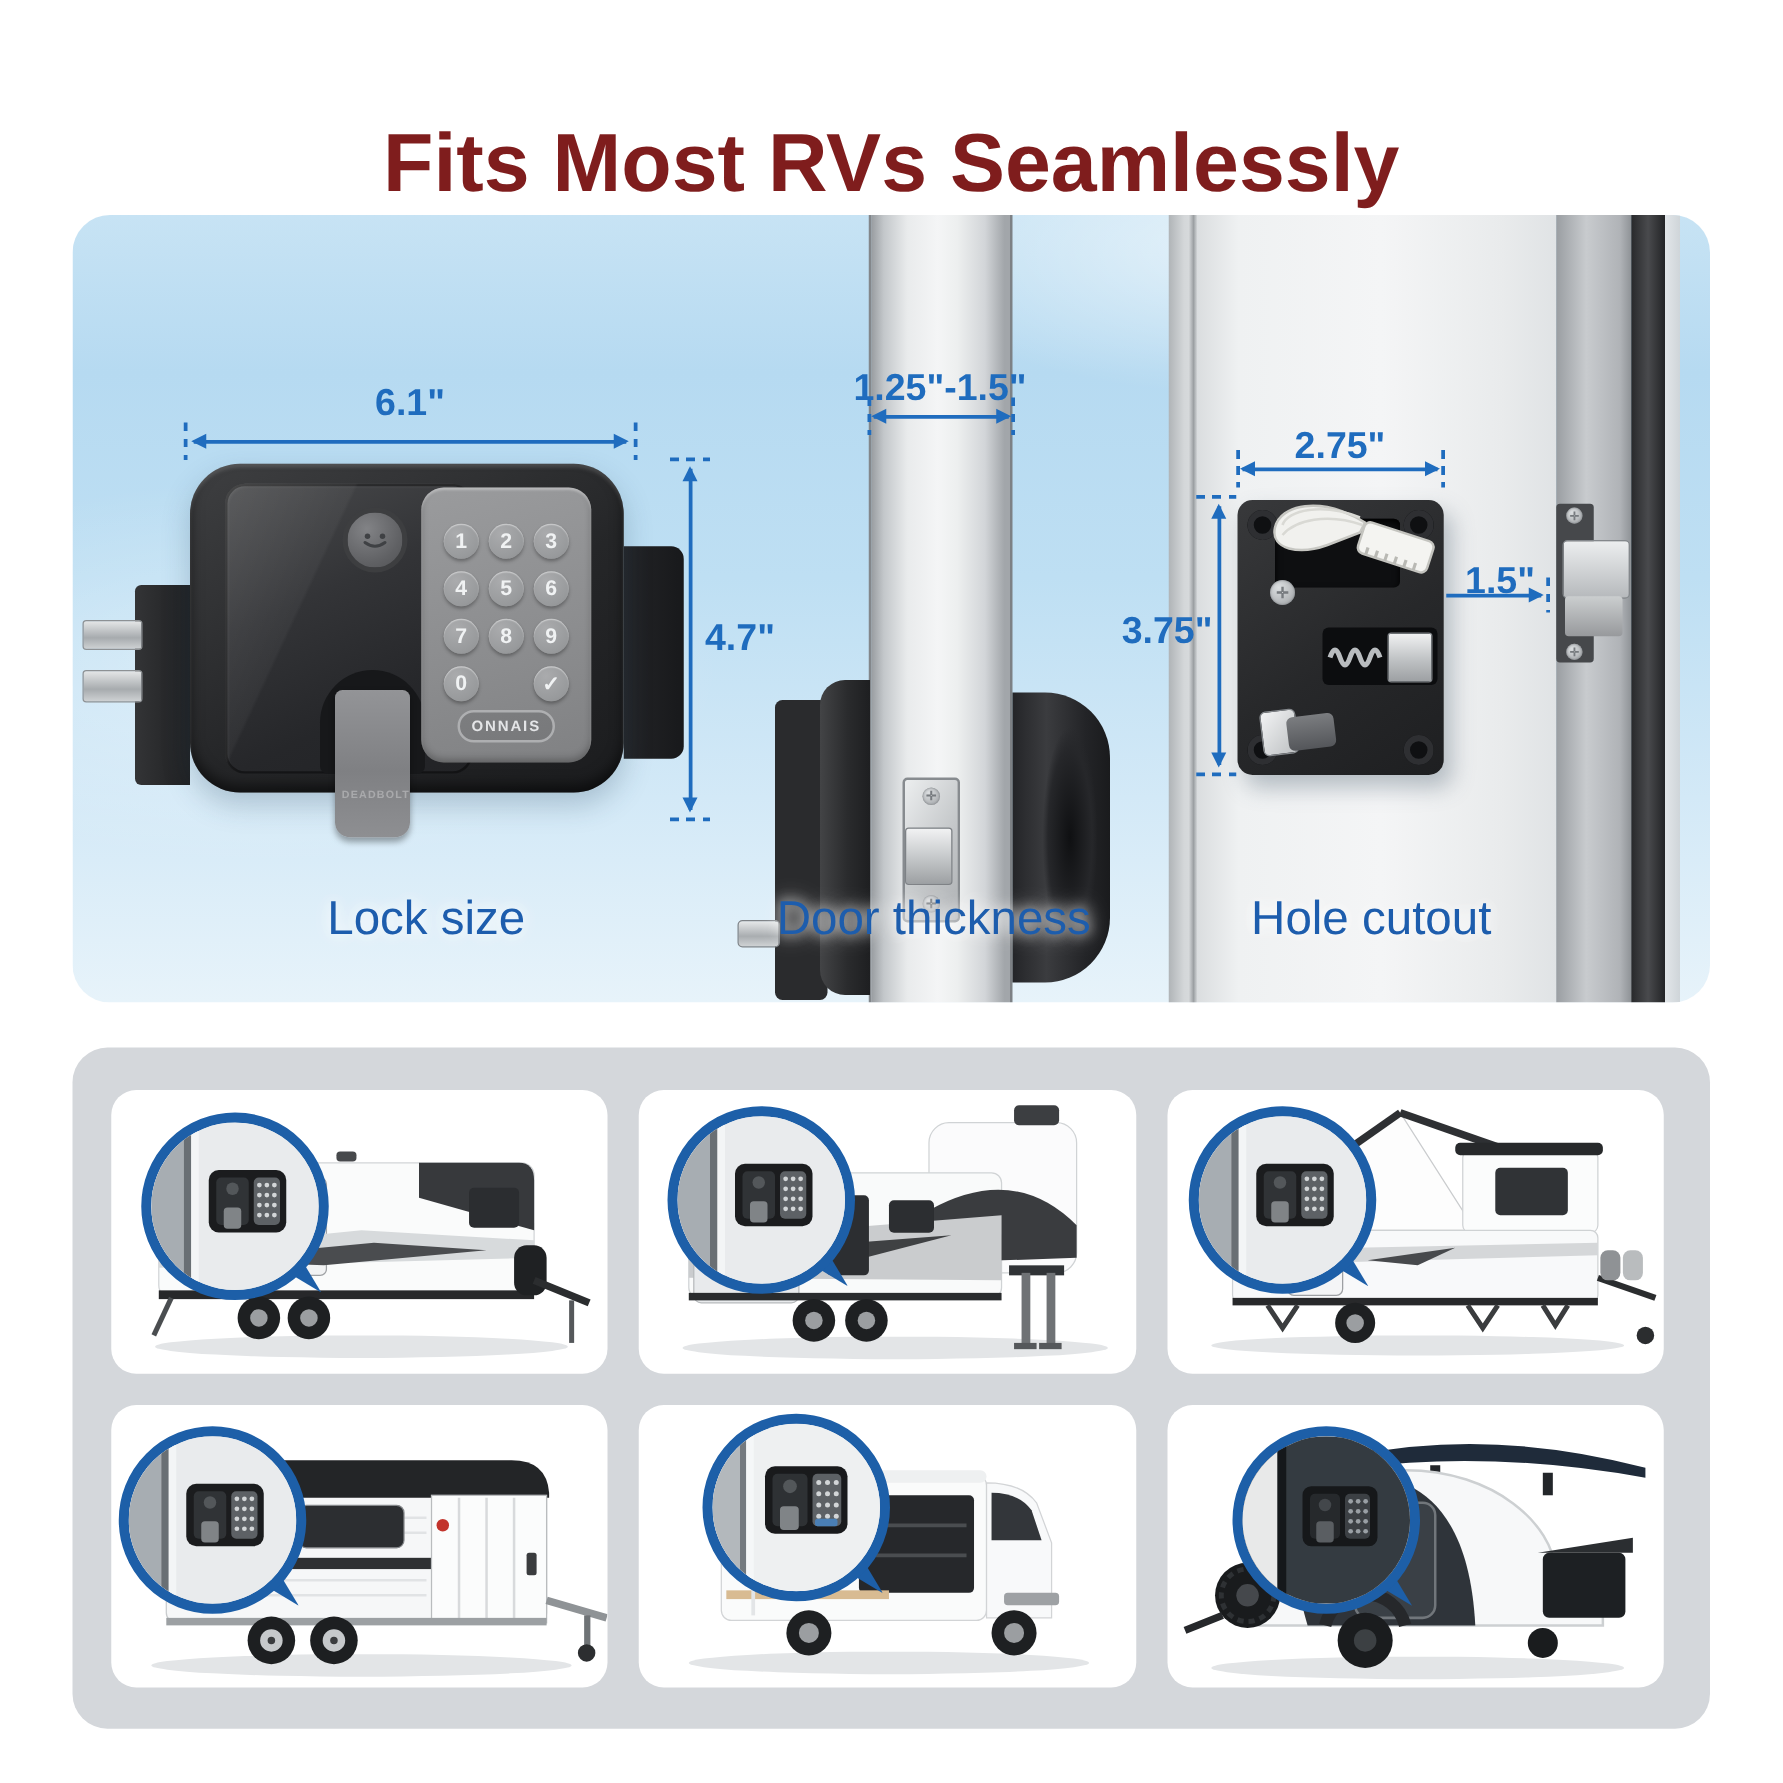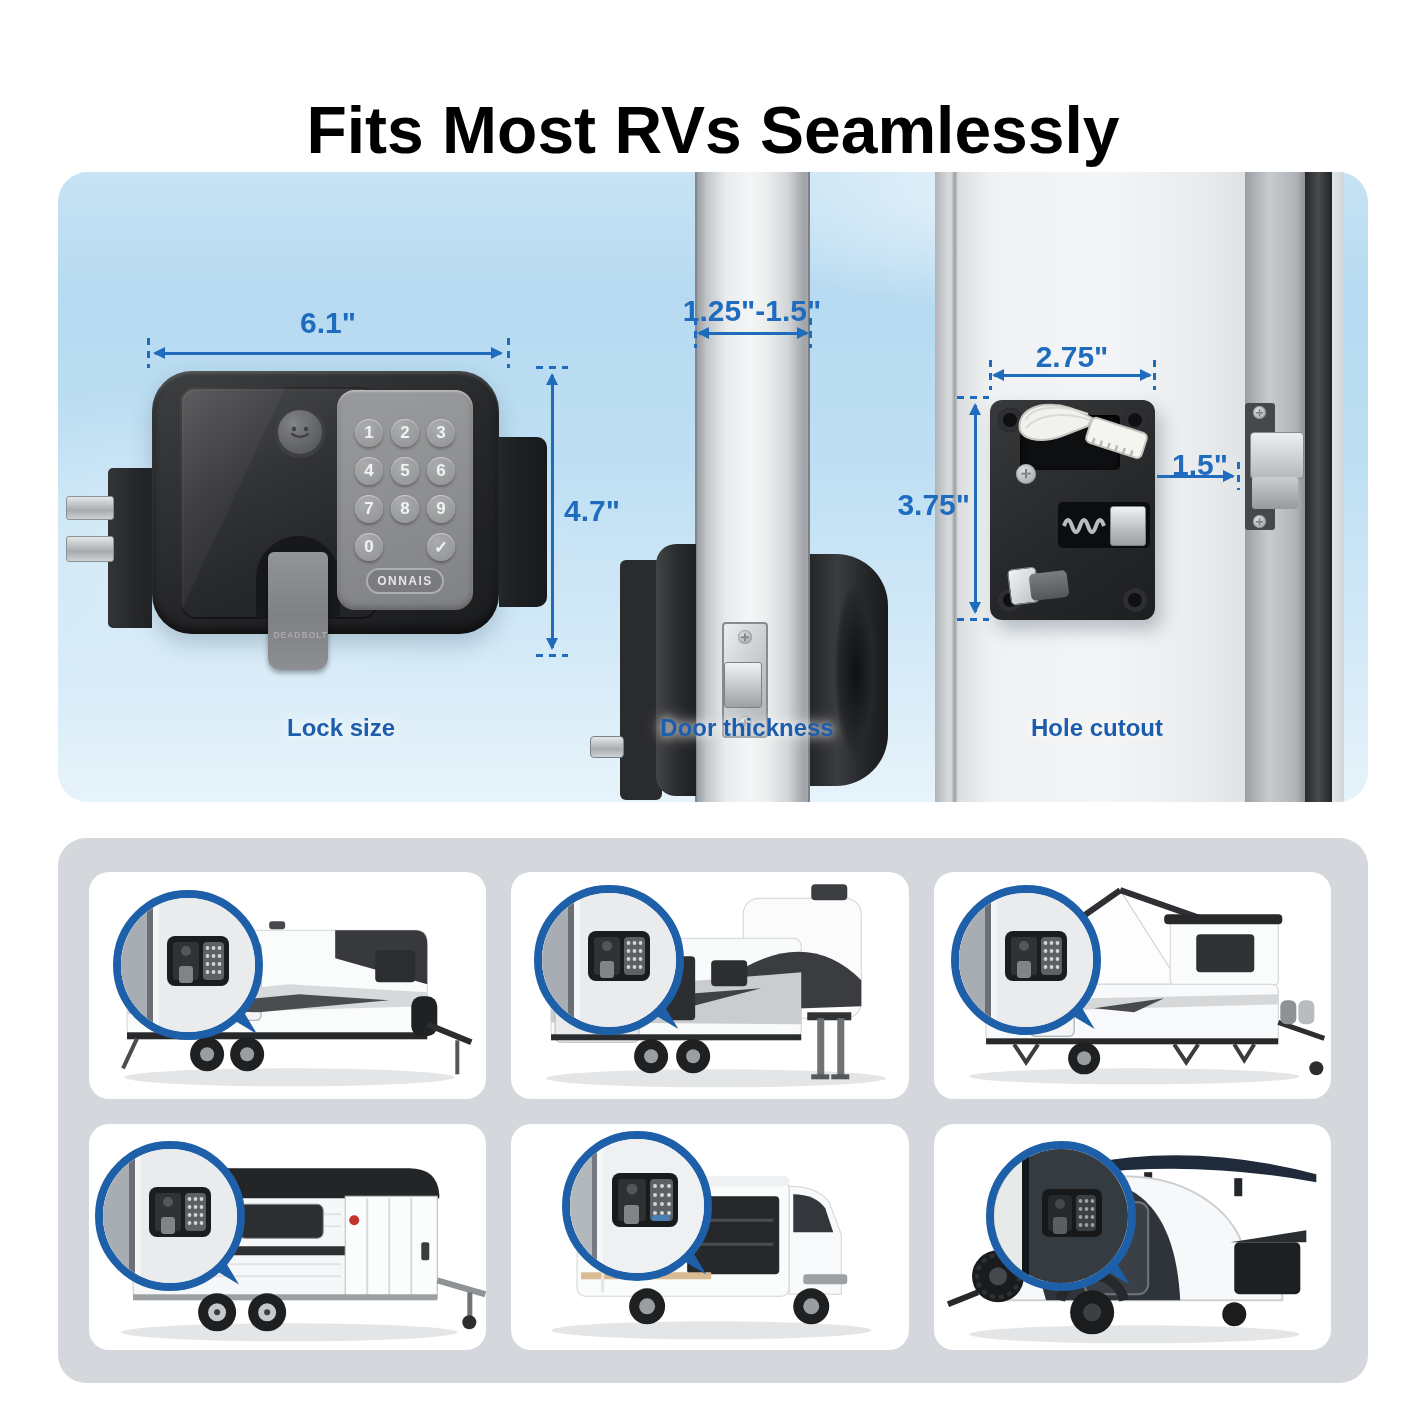--- a/index.html
+++ b/index.html
@@ -1,31 +1,31 @@
 <!DOCTYPE html>
 <html><head>
 <meta charset="utf-8">
 <style>
   html,body{margin:0;padding:0;background:#ffffff;}
   body{width:1426px;height:1426px;position:relative;overflow:hidden;
        font-family:"Liberation Sans", sans-serif;}
 
   .title{position:absolute;left:0;top:48px;width:100%;text-align:center;
-         font-size:66px;font-weight:bold;color:#000000;letter-spacing:0px;}
+         font-size:66px;font-weight:bold;color:#7f1d1d;letter-spacing:0px;}
 
   
   .hero{position:absolute;left:58px;top:172px;width:1310px;height:630px;
         border-radius:30px;overflow:hidden;
         background:
           radial-gradient(420px 170px at 72% 4%, rgba(255,255,255,.55), transparent 70%),
           radial-gradient(520px 220px at 12% 58%, rgba(255,255,255,.35), transparent 70%),
           linear-gradient(180deg,#c7e3f4 0%,#b6daf1 20%,#bedff3 46%,#d3e9f7 74%,#e7f3fa 100%);}
   .scene{position:absolute;inset:0;}
 
-  .caption{position:absolute;font-size:24px;font-weight:bold;color:#1d5dad;
+  .caption{position:absolute;font-size:38px;font-weight:normal;color:#1d5dad;
            text-align:center;width:300px;
            text-shadow:0 0 10px rgba(255,255,255,.9),0 0 18px rgba(255,255,255,.7);}
 
   
   .dim-label{position:absolute;color:#1f6cbe;font-weight:bold;font-size:30px;}
   .dh{position:absolute;height:3px;background:#1f6cbe;}
   .dh::before{content:"";position:absolute;left:-2px;top:-5px;
       border-top:6px solid transparent;border-bottom:6px solid transparent;border-right:12px solid #1f6cbe;}
   .dh::after{content:"";position:absolute;right:-2px;top:-5px;
       border-top:6px solid transparent;border-bottom:6px solid transparent;border-left:12px solid #1f6cbe;}

